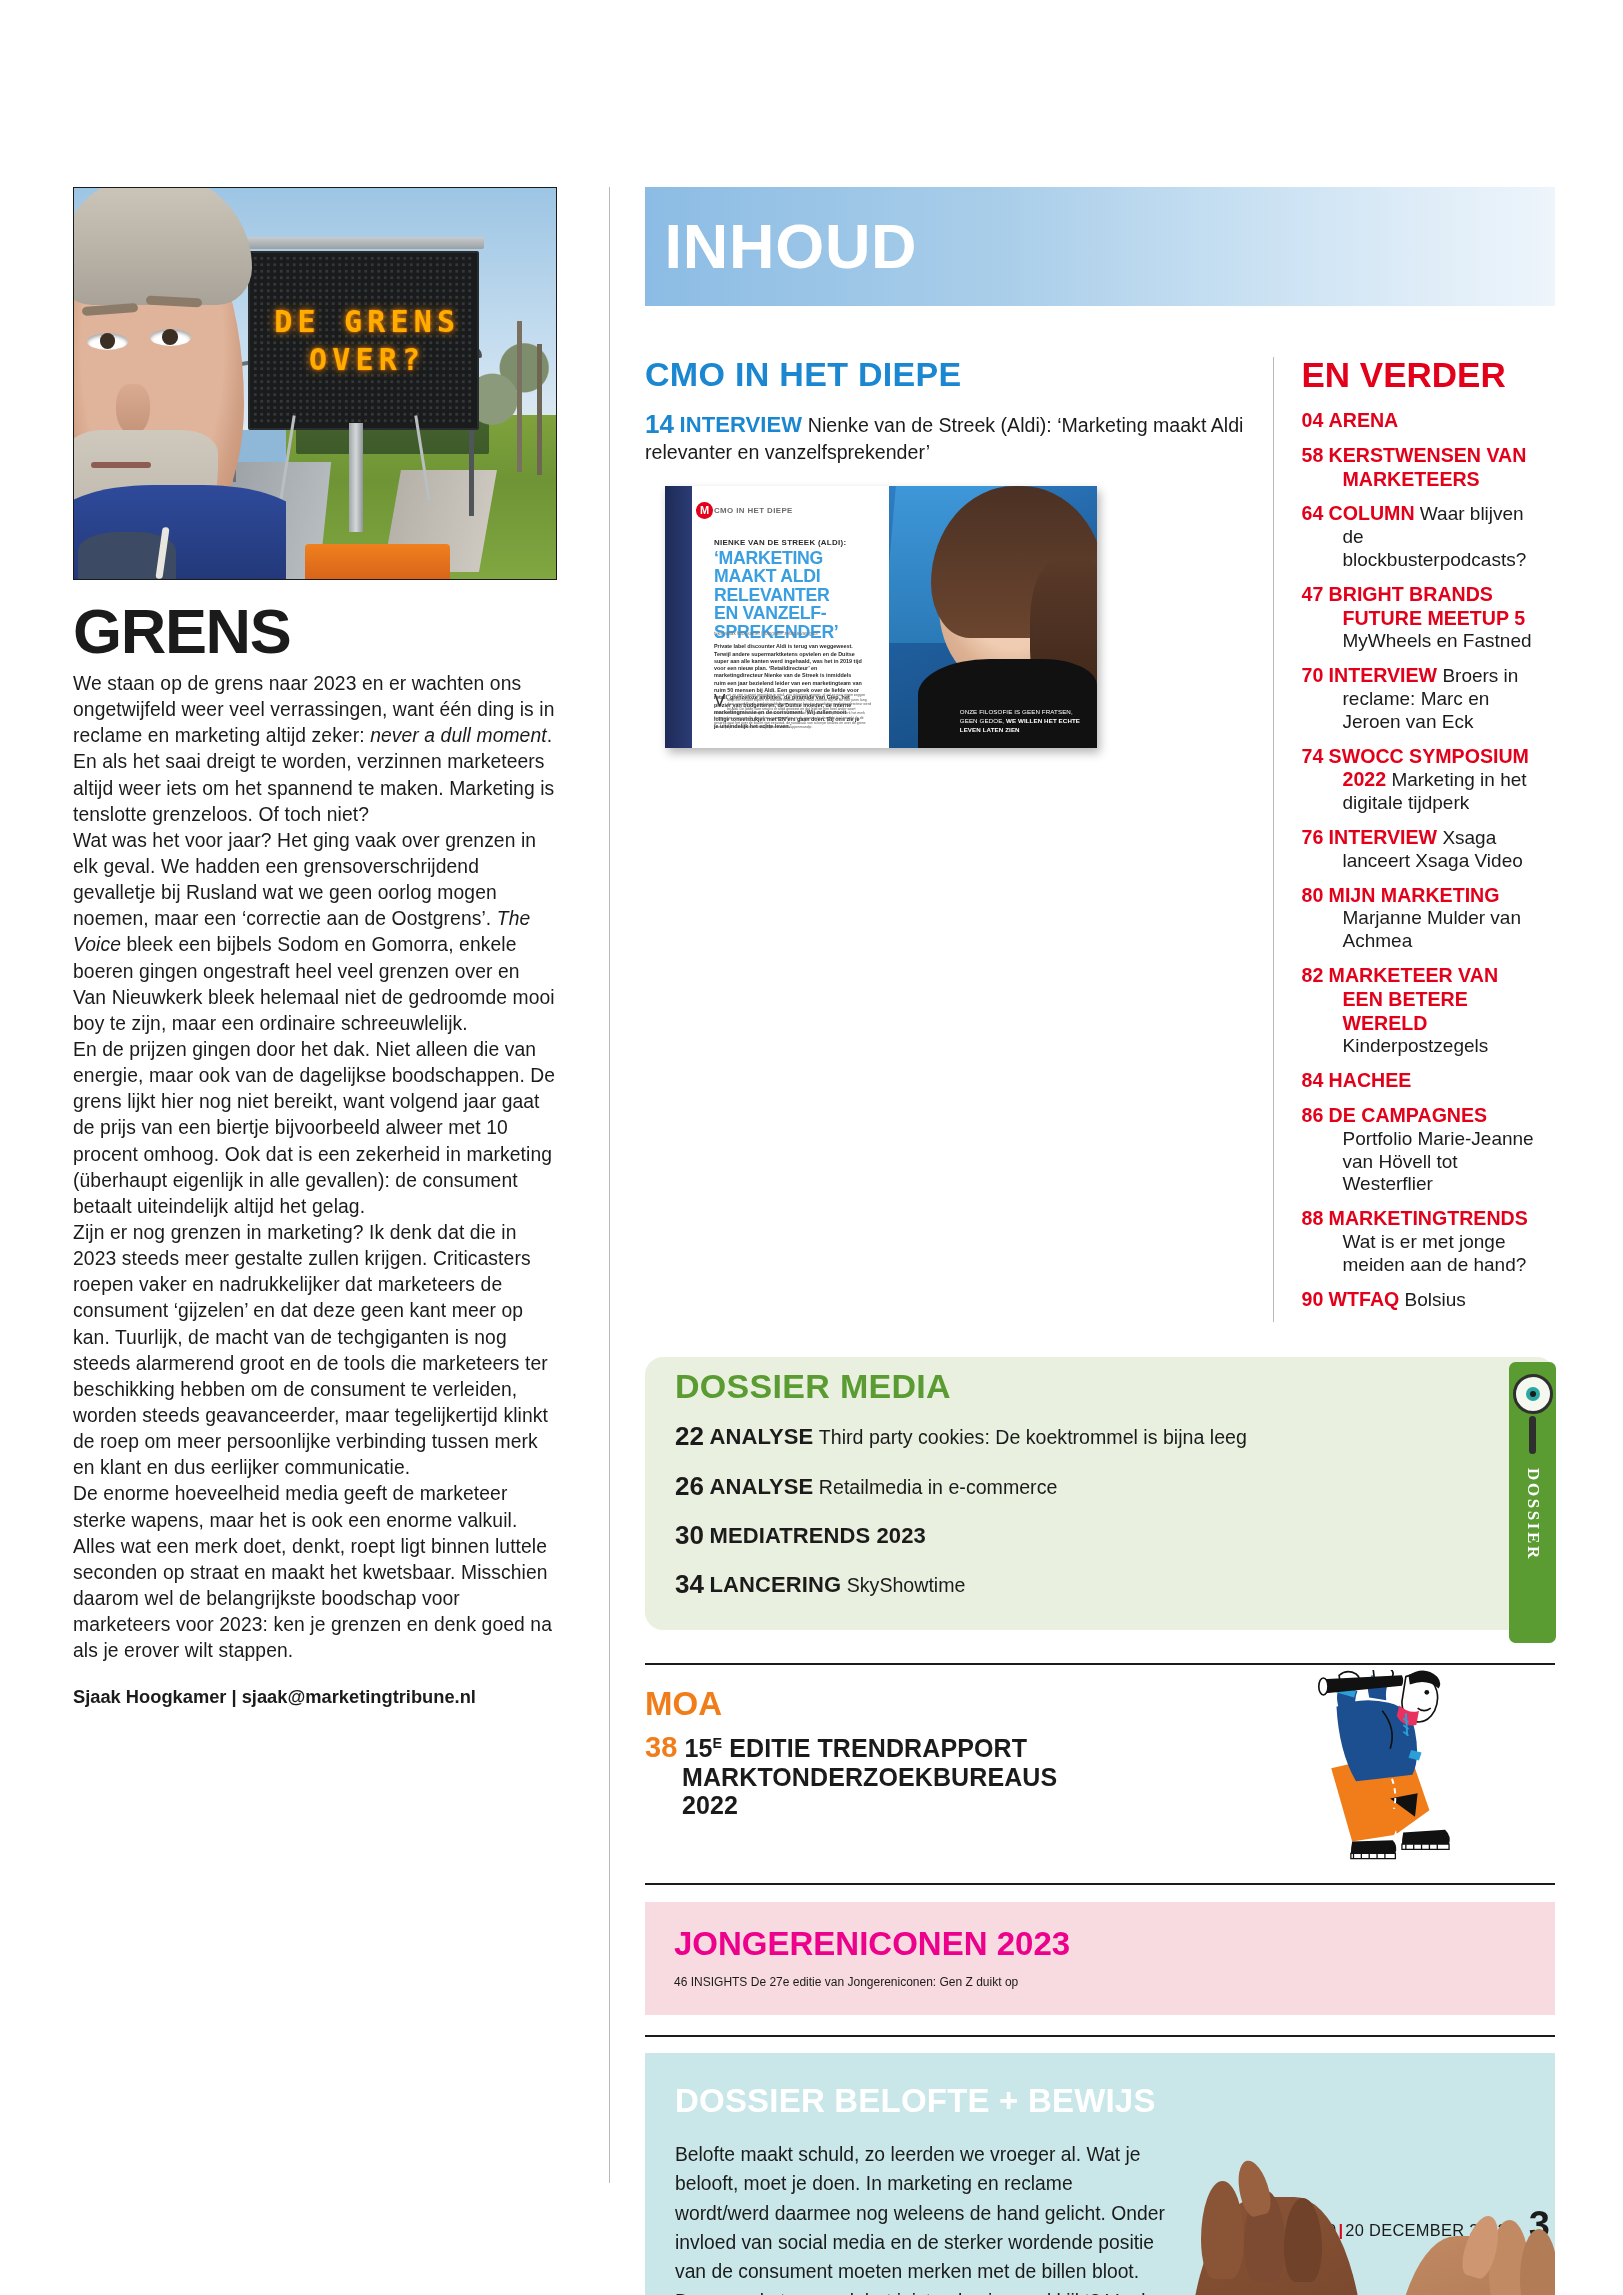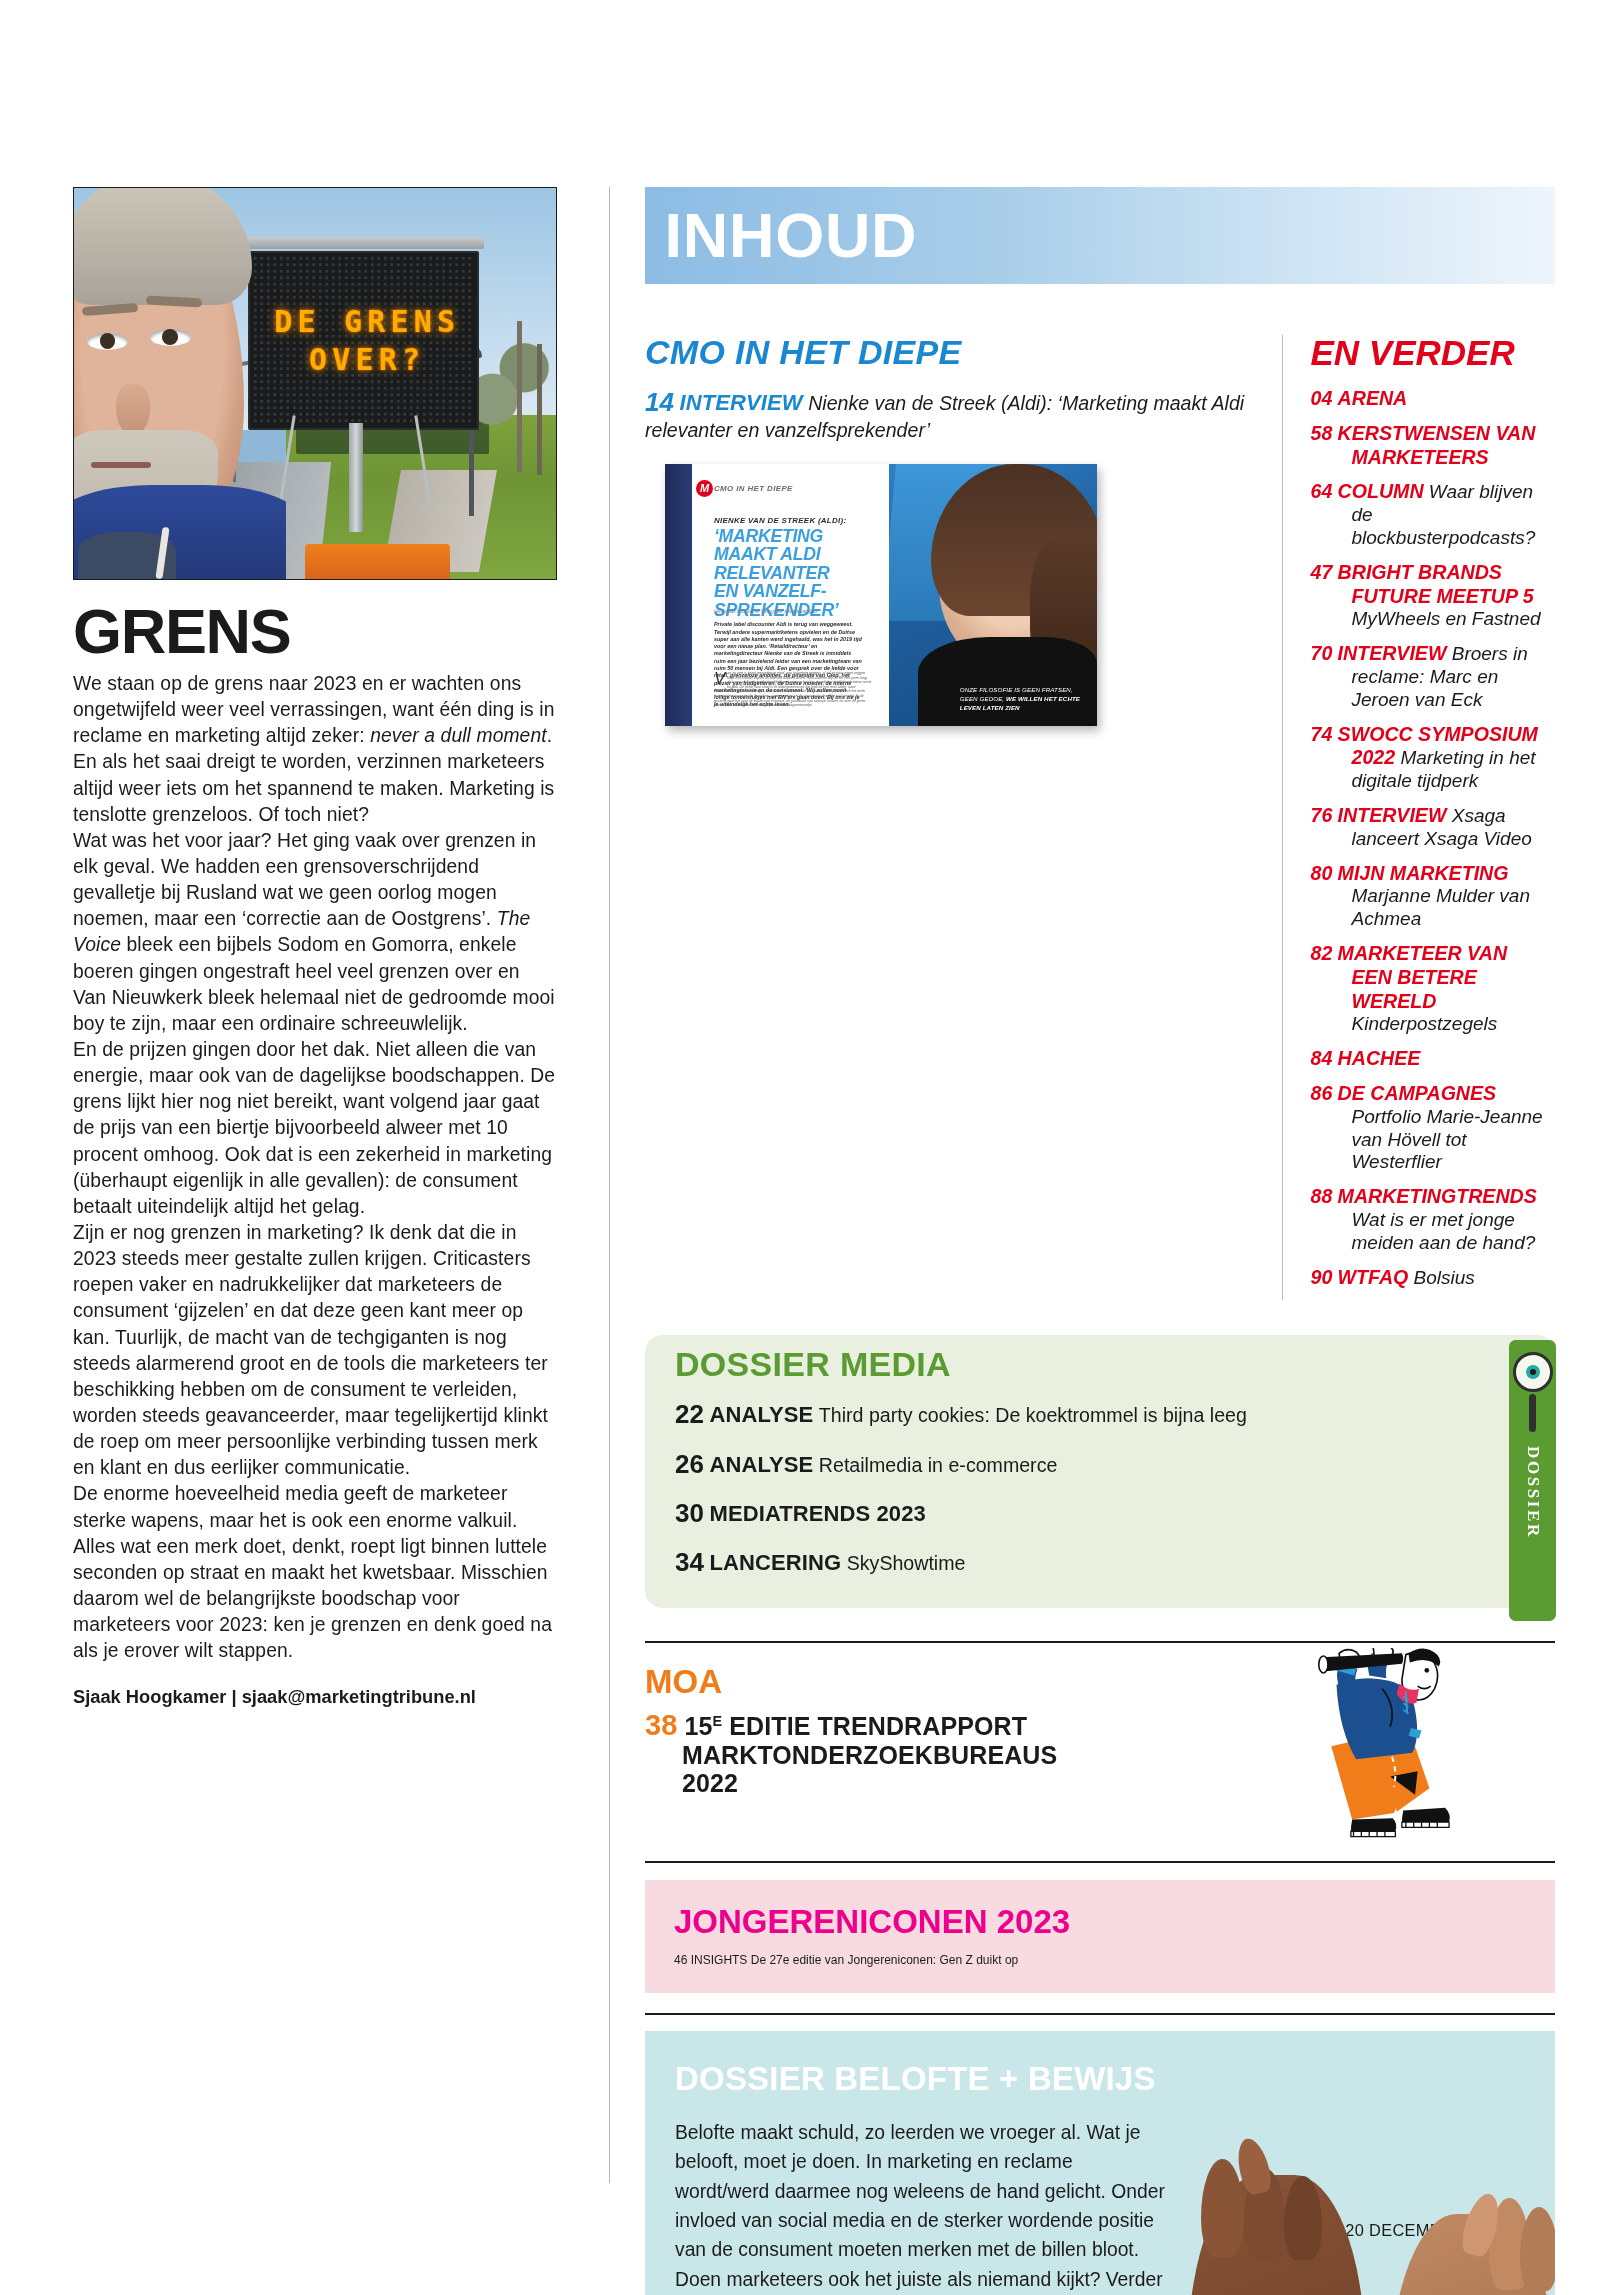--- a/index.html
+++ b/index.html
@@ -84,27 +84,27 @@
   .body-text p{margin:0;}
   .body-text em{font-style:italic;}
   .byline{margin-top:22px;font-size:18.3px;font-weight:700;color:#1b1b1b;}
 
   
   .vrule{position:absolute;left:609px;top:187px;width:1.3px;height:1996px;background:#b9b9b9;}
 
   
   .right{position:absolute;left:645px;top:187px;width:910px;}
 
-  .inhoud-band{height:97px;
+  .inhoud-band{height:119px;
         background:linear-gradient(90deg,#8cbce4 0%,#a8cde9 38%,#cfe4f4 72%,#eef5fb 100%);
         display:flex;align-items:center;}
   .inhoud-title{color:#fff;font-weight:900;font-size:63px;letter-spacing:0.7px;
                 margin-left:19.6px;line-height:1;}
 
-  .cmo-wrap{position:relative;margin-top:51px;display:flex;gap:9px;font-style:italic;}
+  .cmo-wrap{position:relative;margin-top:51px;display:flex;gap:0;}
   .cmo-col{width:628px;}
   .verder-col{width:262px;padding-left:27.5px;border-left:1.3px solid #b9b9b9;box-sizing:border-box;}
 
   .sec-head{font-weight:900;font-size:34px;line-height:1;letter-spacing:0.3px;}
   .sec-head.blue{color:#1b87d0;}
   .sec-head.green{color:#5a9b32;}
 
   .entry{font-size:20px;line-height:1.24;color:#1b1b1b;margin-top:17px;
          text-indent:0;}
   .entry .num{font-weight:900;font-size:26px;vertical-align:-1.3px;}

